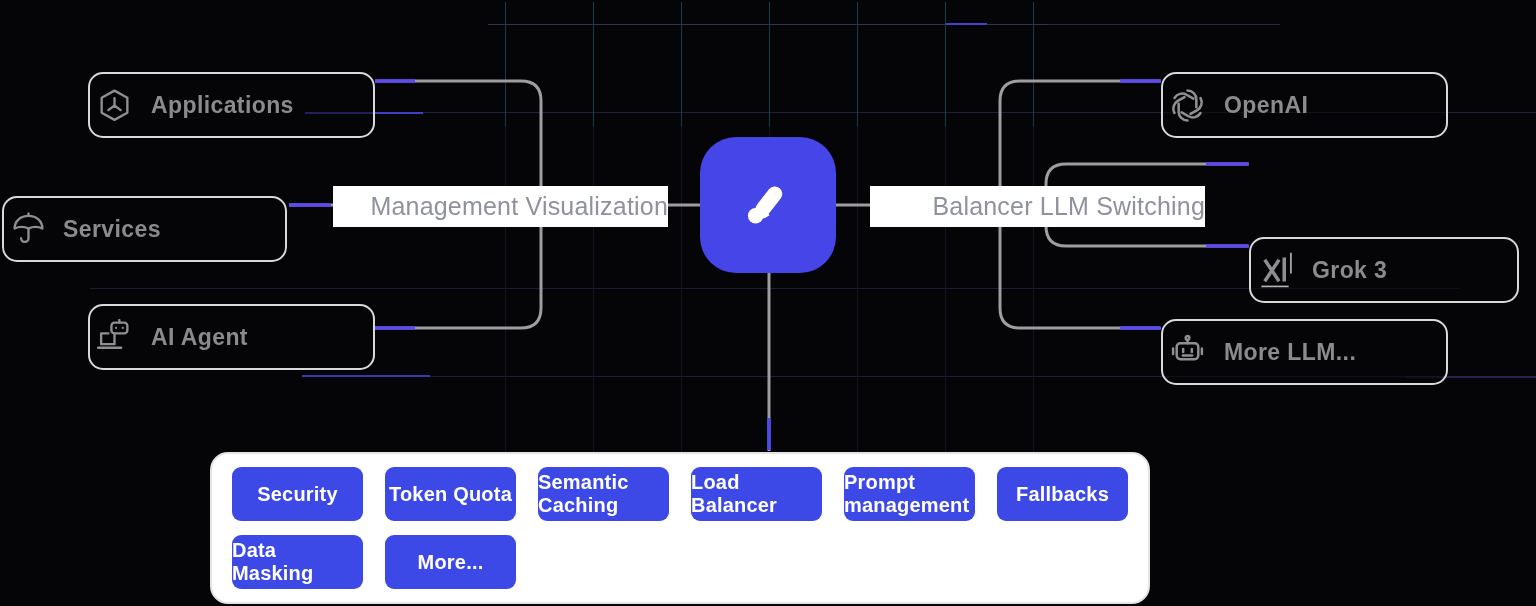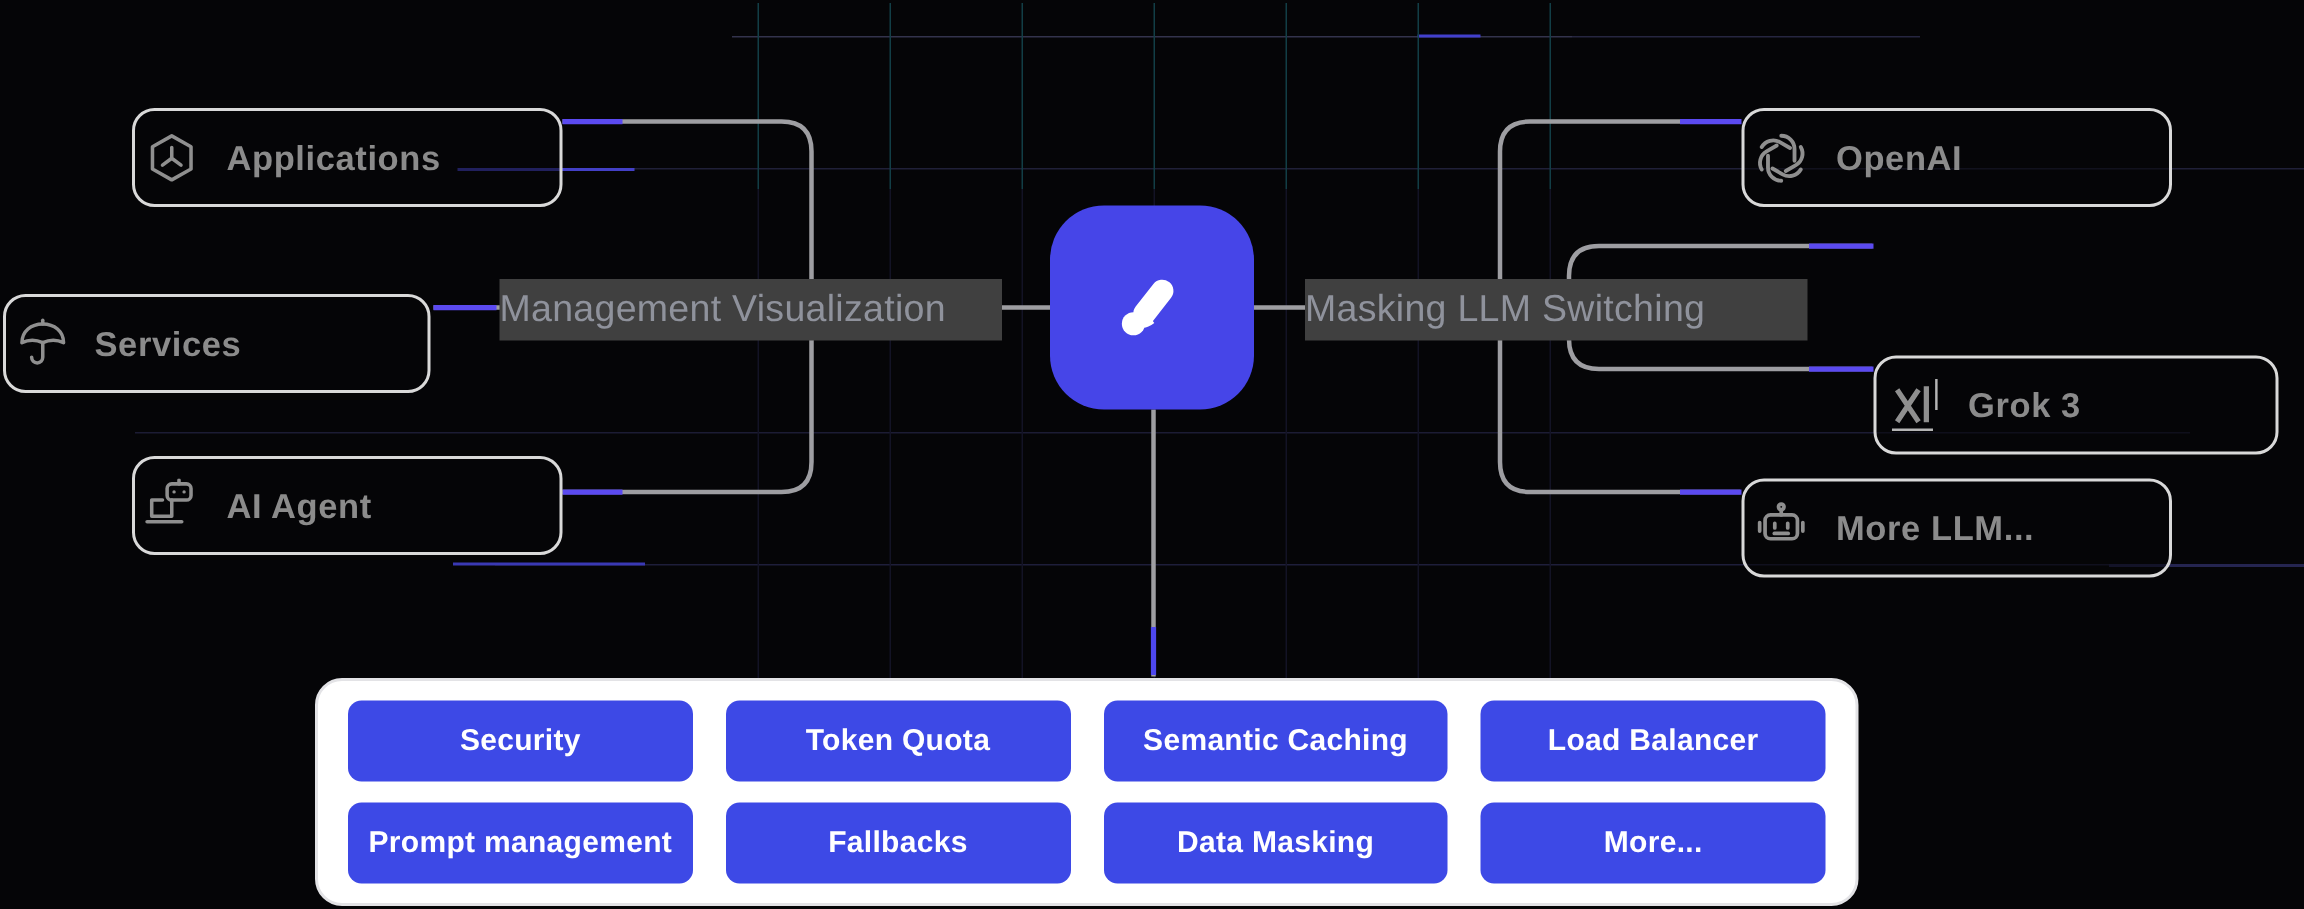--- a/index.html
+++ b/index.html
@@ -10,30 +10,30 @@
   .gseg{position:absolute;}
   
   .wires{position:absolute;inset:0;z-index:1;}
   
   .node{position:absolute;height:66px;border:2px solid #d9d9d9;border-radius:15px;
         display:flex;align-items:center;box-sizing:border-box;padding-left:6px;gap:18px;
         background:rgba(5,5,7,0.55);z-index:3;margin-top:24px;}
   .node .lbl{font-size:23px;font-weight:700;color:#8b8b8b;letter-spacing:.4px;}
   .node svg{flex:0 0 auto;}
   
-  .strip{position:absolute;width:335px;height:41px;background:#404040;z-index:2;
-         display:flex;align-items:center;justify-content:flex-start;}
+  .strip{position:absolute;width:335px;height:41px;background:#ffffff;z-index:2;
+         display:flex;align-items:center;justify-content:flex-end;}
   .strip span{font-size:25px;color:#8f929c;letter-spacing:.2px;white-space:nowrap;}
   
   .logo{position:absolute;left:700px;top:137px;width:136px;height:136px;border-radius:36px;
         background:#4645e8;display:flex;align-items:center;justify-content:center;z-index:3;}
   
-  .panel{position:absolute;left:210px;top:452px;width:1029px;height:152px;background:#ffffff;
+  .panel{position:absolute;left:210px;top:452px;width:940px;height:152px;background:#ffffff;
          border:2px solid #e3e3e6;border-radius:18px;box-sizing:border-box;z-index:4;
-         display:grid;grid-template-columns:repeat(4,1fr);column-gap:22px;row-gap:14px;
+         display:grid;grid-template-columns:repeat(6,1fr);column-gap:22px;row-gap:14px;
          padding:13px 20px;}
   .chip{background:#3d49e6;border-radius:9px;display:flex;align-items:center;justify-content:center;
         color:#ffffff;font-size:20px;font-weight:700;letter-spacing:.2px;cursor:pointer;}
 </style>
 </head>
 <body>
 
 <div class="stage">
 
   <div class="layer" id="grid">
@@ -80,21 +80,21 @@
       <path d="M1206 164 h43"></path>
       <path d="M1206 246 h43"></path>
       <path d="M769 418 V450" stroke="#4d47ee"></path>
     </g>
   </svg>
 
   <div class="strip" style="left:333px;top:186px;">
     <span>Management Visualization</span>
   </div>
   <div class="strip" style="left:870px;top:186px;">
-    <span>Masking LLM Switching</span>
+    <span>Balancer LLM Switching</span>
   </div>
 
   <div class="logo">
     <svg width="66" height="66" viewBox="0 0 64 64">
       <circle cx="20" cy="42.5" r="7.5" fill="#ffffff"></circle>
       <rect x="26" y="12" width="14.5" height="33" rx="7.2" fill="#ffffff" transform="rotate(38 33 28)"></rect>
       <path d="M23 38 Q27 40 29 36 L33.5 42 Q27 47 23 44 Z" fill="#ffffff"></path>
     </svg>
   </div>
 

